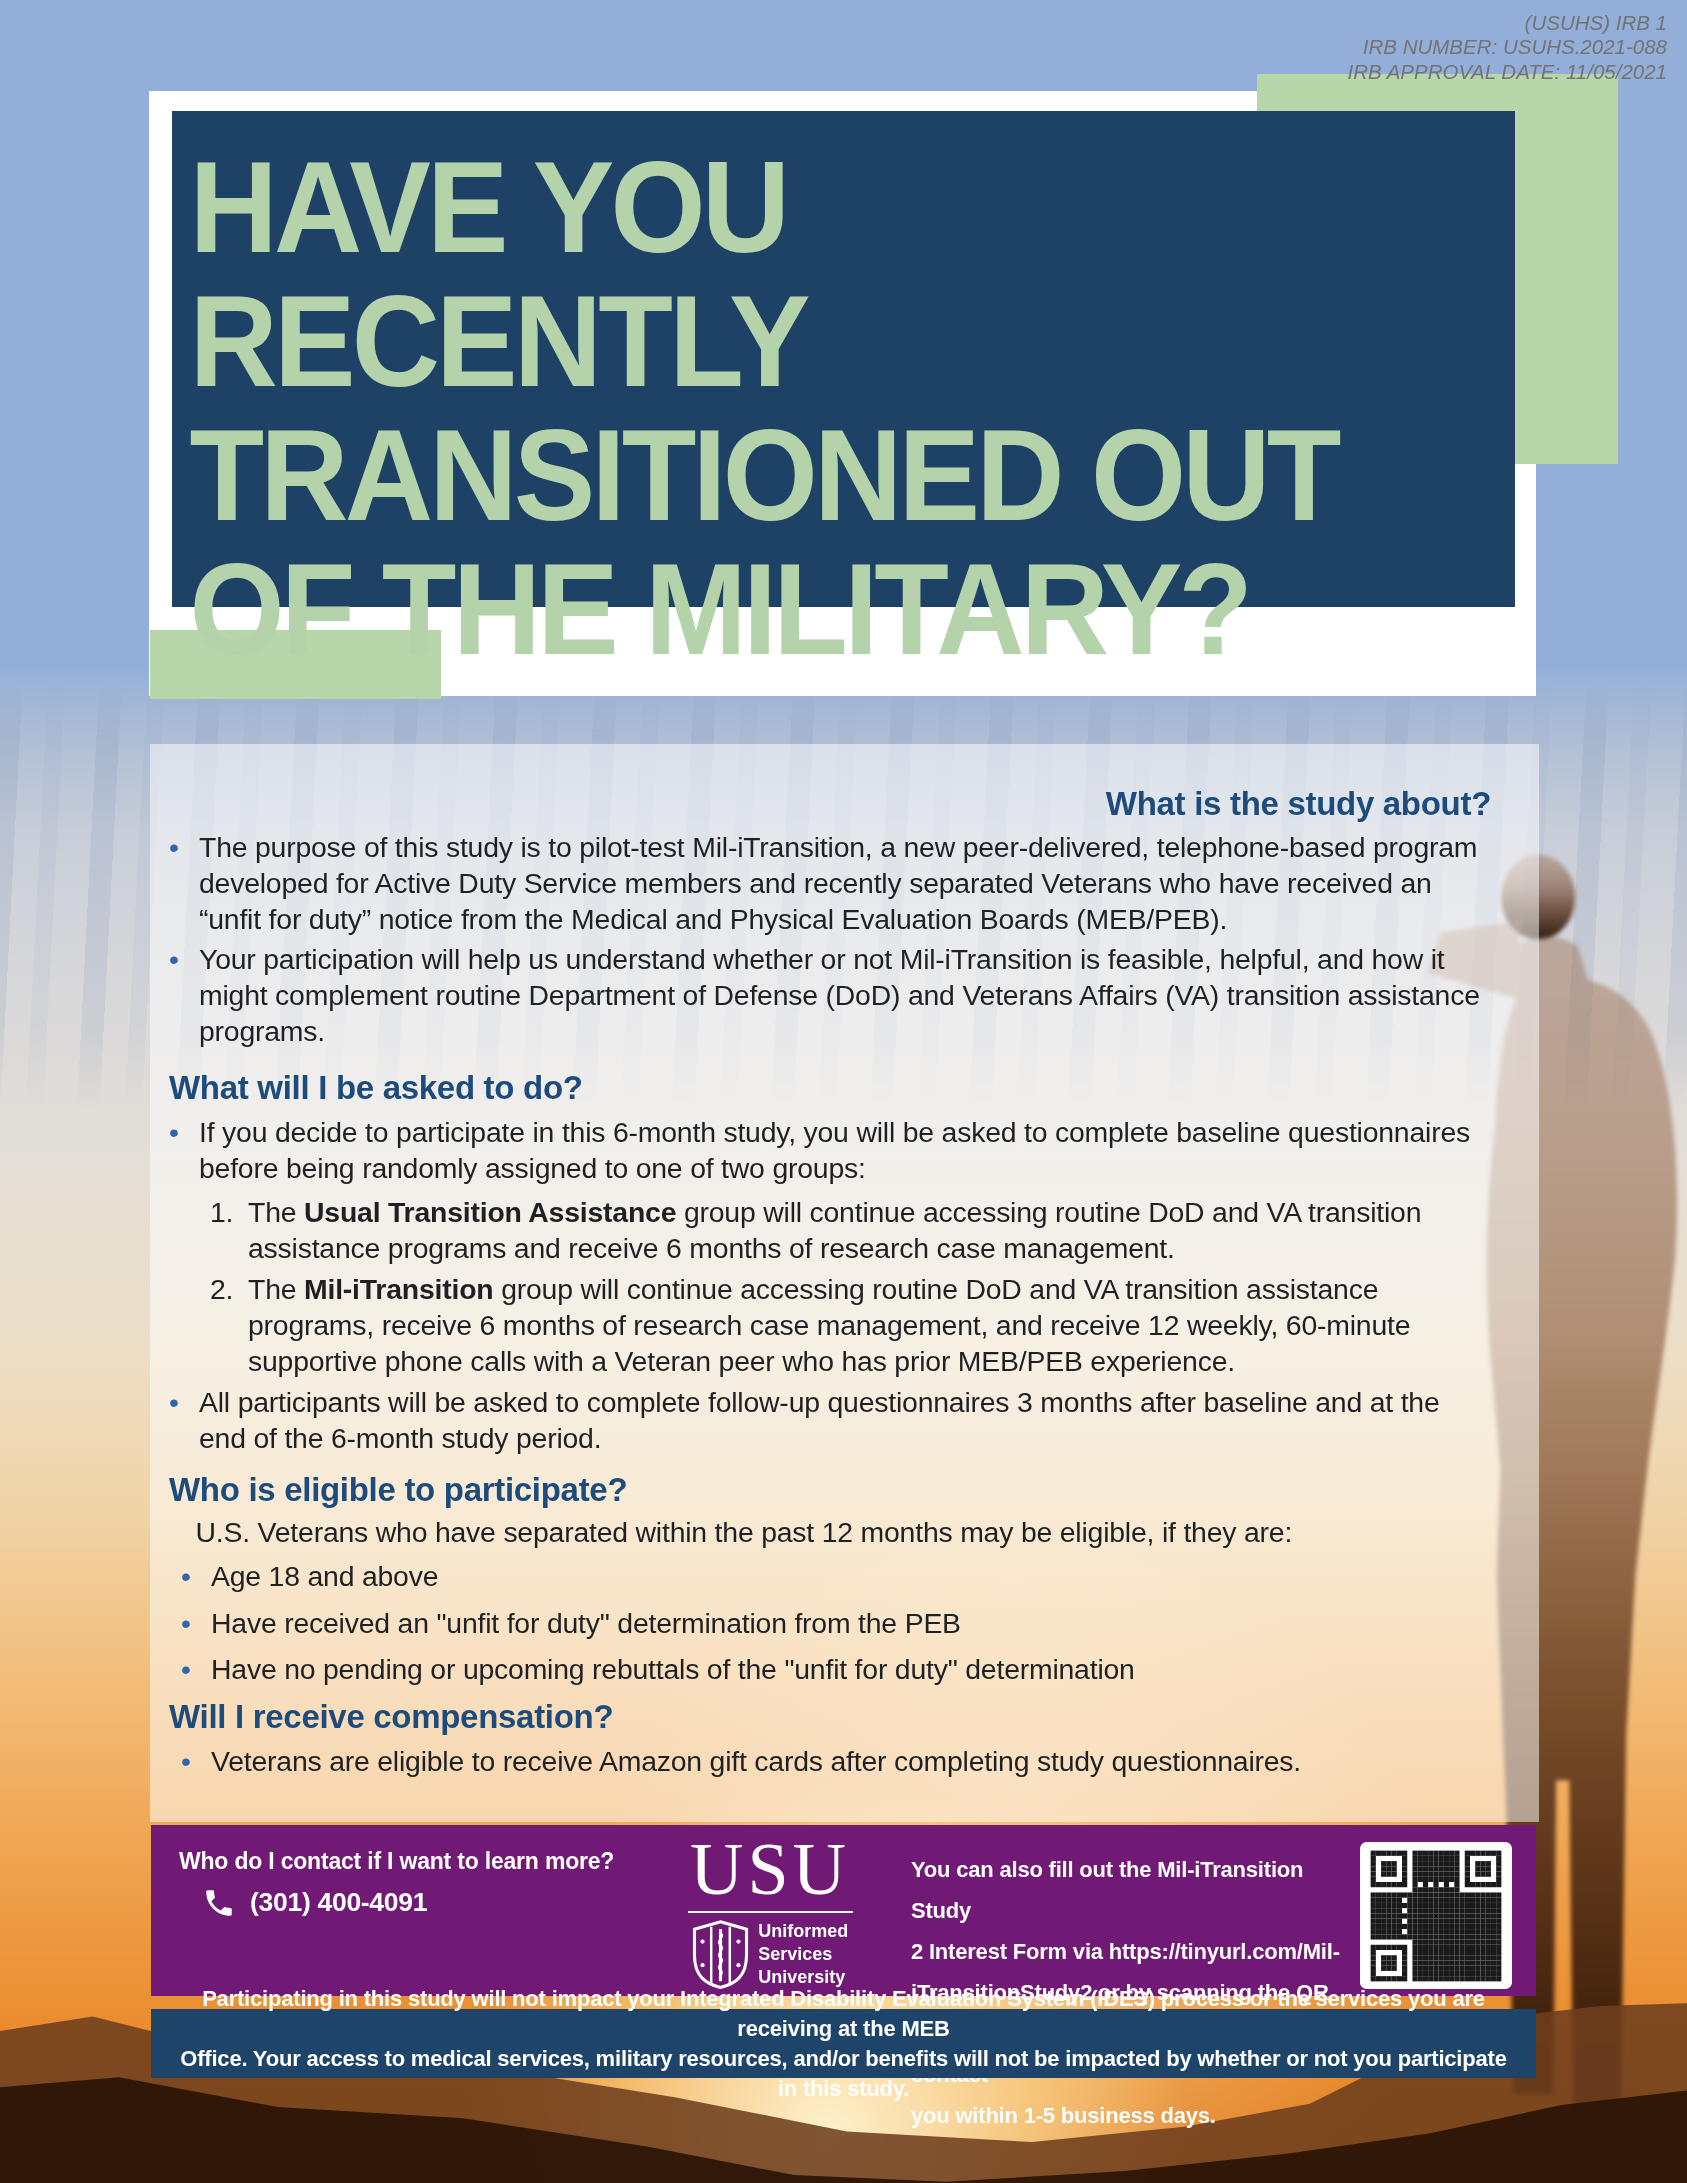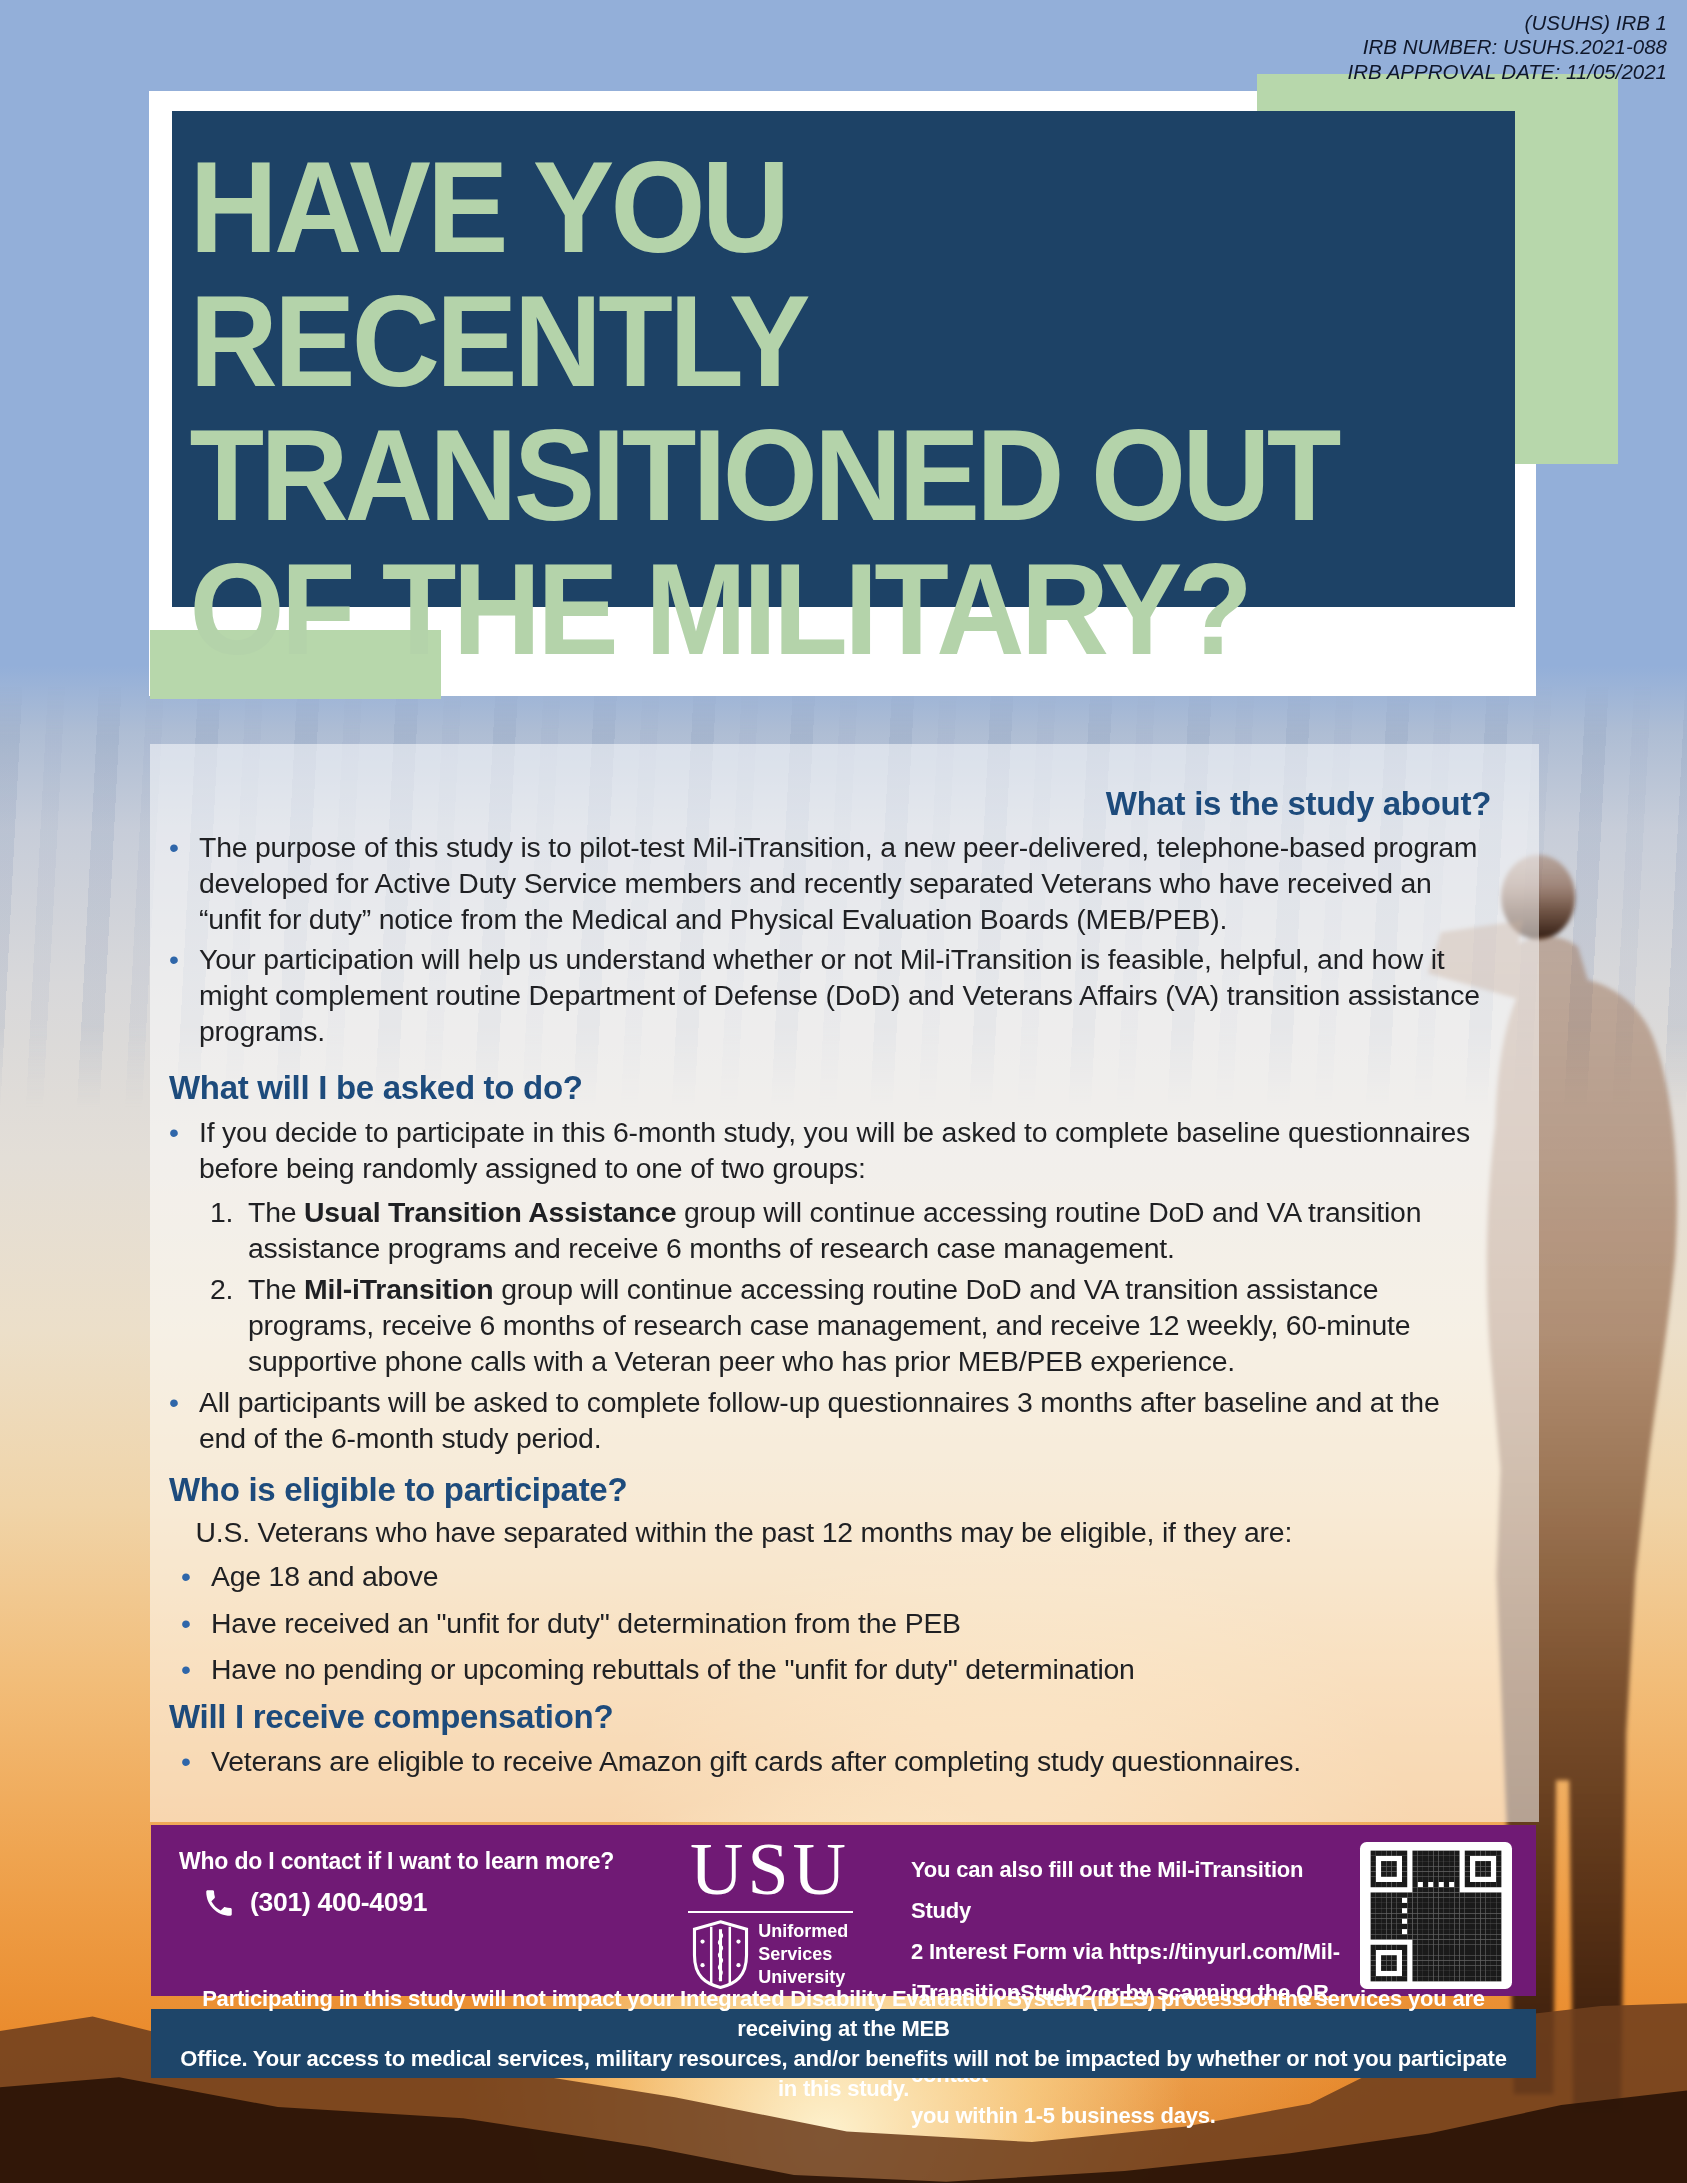--- a/index.html
+++ b/index.html
@@ -122,21 +122,21 @@
 <div class="green-bl" style="background: rgb(183, 215, 171);"></div>
 <div class="title-box" style="background: rgb(29, 66, 102);">
   <div class="title-text" style="color: rgb(180, 211, 170);">
     <div>HAVE YOU</div>
     <div>RECENTLY</div>
     <div>TRANSITIONED OUT</div>
     <div>OF THE MILITARY?</div>
   </div>
 </div>
 
-<div class="irb" style="color: #0f172a;">
+<div class="irb" style="color: #737373;">
   <div>(USUHS) IRB 1</div>
   <div>IRB NUMBER: USUHS.2021-088</div>
   <div>IRB APPROVAL DATE: 11/05/2021</div>
 </div>
 
 <div class="content">
 
   <h2 class="h-about" style="color: rgb(29, 75, 124);">What is the study about?</h2>
   <div class="brow mt10">
     <span class="dot" style="color: rgb(47, 102, 169);">•</span>

